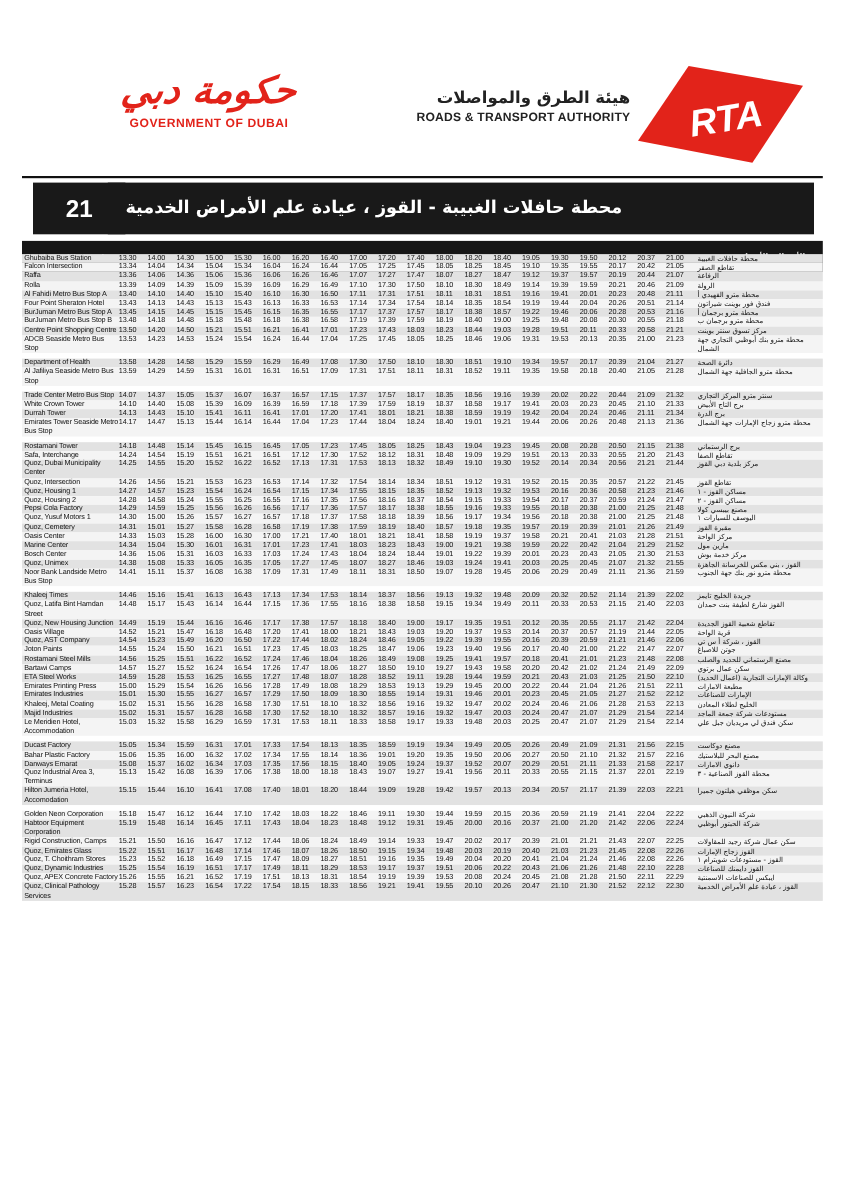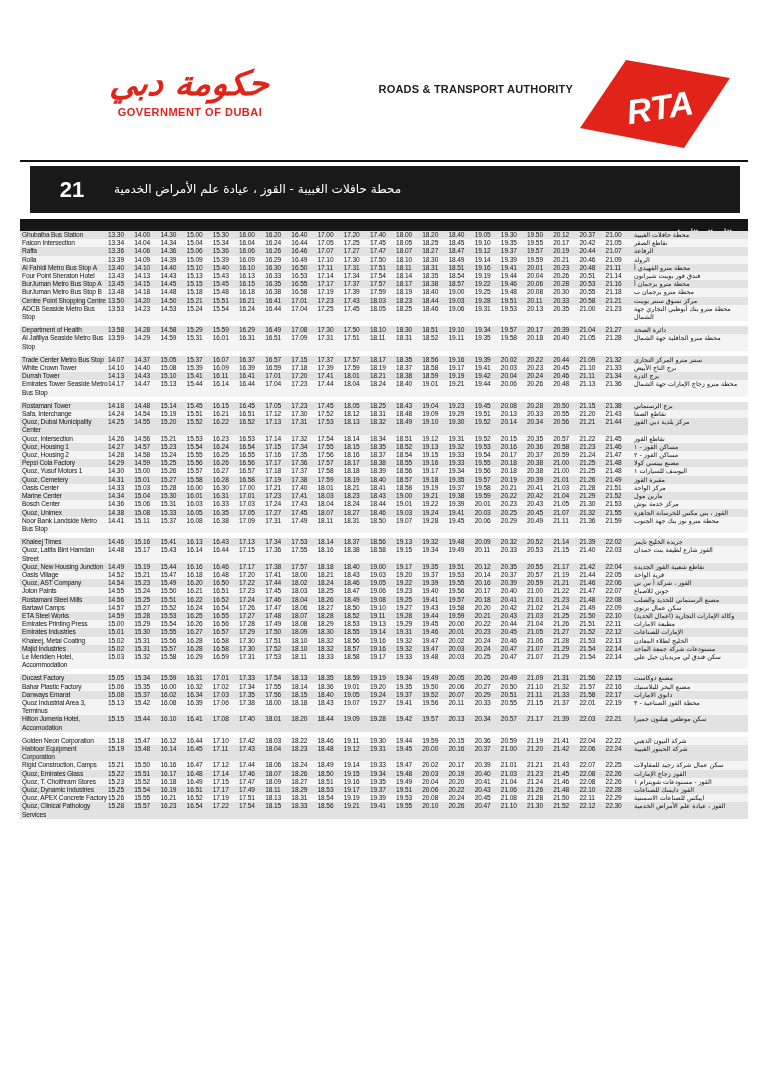--- a/index.html
+++ b/index.html
@@ -15,21 +15,21 @@
   .auth-ar{font-family:"DejaVu Sans",sans-serif;font-weight:bold;font-size:15px;color:#222;}
   .auth-en{font-size:11px;font-weight:bold;color:#222;margin-top:3px;letter-spacing:.2px;}
   .rta{position:absolute;right:18px;top:0px;width:150px;height:92px;}
   
   .rule{position:absolute;left:20px;top:160px;width:728px;height:2px;background:#111;}
   .route-num{position:absolute;left:30px;top:166px;width:84px;height:47px;background:#191919;
              color:#fff;font-size:22px;font-weight:bold;display:flex;align-items:center;justify-content:center;}
   .route-title{position:absolute;left:98px;top:166px;width:642px;height:47px;background:#191919;
                color:#fff;display:flex;flex-direction:column;justify-content:center;padding-left:16px;box-sizing:border-box;}
   .route-title .en{font-size:14px;font-weight:bold;line-height:1.25;}
-  .route-title .ar{font-family:"DejaVu Sans",sans-serif;font-size:12px;font-weight:normal;line-height:1.3;}
+  .route-title .ar{font-family:"DejaVu Sans",sans-serif;font-size:16px;font-weight:bold;line-height:1.3;}
   
   .day-bar{position:absolute;left:20px;top:219px;width:728px;height:28px;background:#161616;color:#fff;
            display:flex;justify-content:space-between;align-items:center;padding:0 3px;box-sizing:border-box;}
   .day-en{font-size:7.5px;font-weight:bold;}
   .day-ar{font-family:"DejaVu Sans",sans-serif;font-size:7px;font-weight:bold;direction:rtl;}
   
   .timetable{position:absolute;left:20px;top:231px;width:728px;}
   .t-row{display:flex;align-items:flex-start;min-height:8.2px;}
   .t-row.odd{background:#e2e2e2;}
   .t-row.even{background:#f4f4f4;}
@@ -44,20 +44,21 @@
 <body>
 
 <div class="page">
 
   <header class="hdr">
     <div class="gov">
       <div class="gov-ar">حكومة دبي</div>
       <div class="gov-en">GOVERNMENT OF DUBAI</div>
     </div>
     <div class="auth">
+      <div class="auth-ar" dir="rtl">هيئة الطرق والمواصلات</div>
       <div class="auth-en">ROADS &amp; TRANSPORT AUTHORITY</div>
     </div>
     <svg class="rta" viewBox="0 0 150 92" aria-hidden="true">
       <polygon points="46,2 150,20 104,90 0,70" fill="#e2231a"></polygon>
       <text x="46" y="62" fill="#ffffff" font-size="34" font-weight="bold" font-style="italic" font-family="Liberation Sans, sans-serif" transform="rotate(-9 75 46)">RTA</text>
     </svg>
   </header>
 
   <div class="rule"></div>
 
@@ -1395,21 +1396,21 @@
           <span>19.45</span>
           <span>20.00</span>
           <span>20.16</span>
           <span>20.37</span>
           <span>21.00</span>
           <span>21.20</span>
           <span>21.42</span>
           <span>22.06</span>
           <span>22.24</span>
         </div>
-    <div class="t-ar" dir="rtl">شركة الحبتور الغبيبة</div>
+    <div class="t-ar" dir="rtl">شركة الحبتور أبوظبي</div>
   </div>
       <div class="t-row even">
     <div class="t-name">Rigid Construction, Camps</div>
     <div class="t-times">
           <span>15.21</span>
           <span>15.50</span>
           <span>16.16</span>
           <span>16.47</span>
           <span>17.12</span>
           <span>17.44</span>

